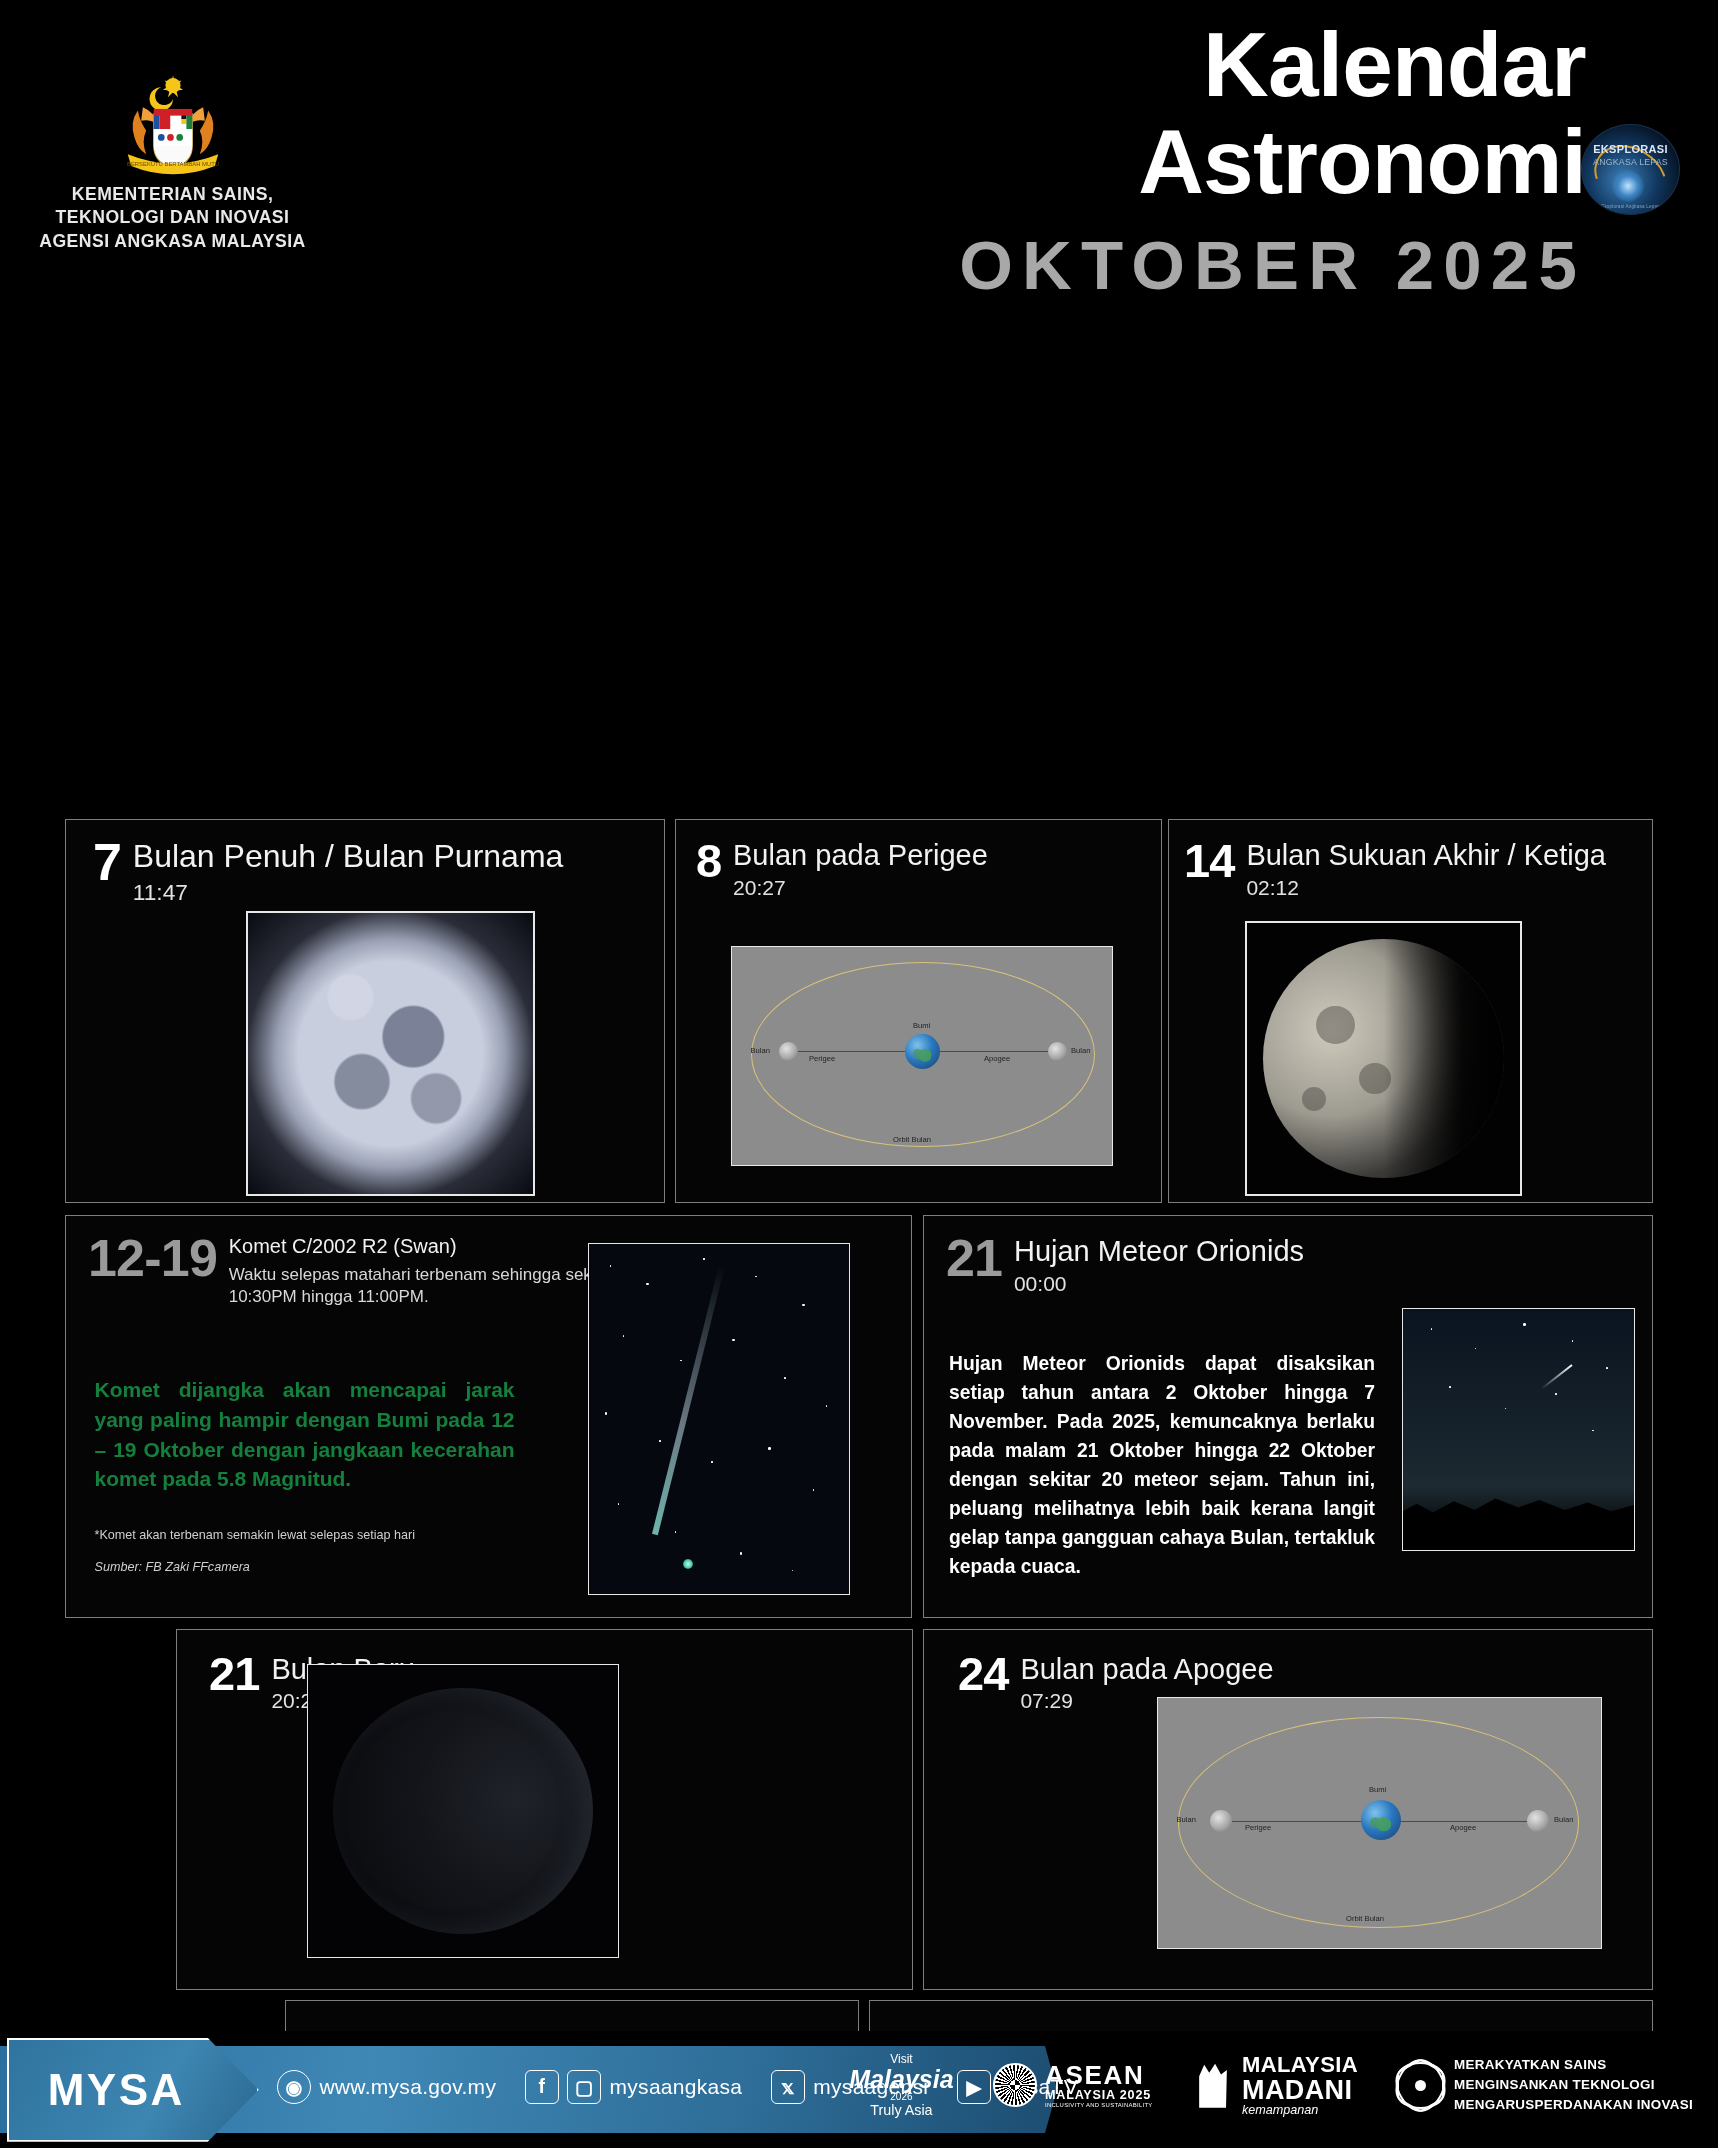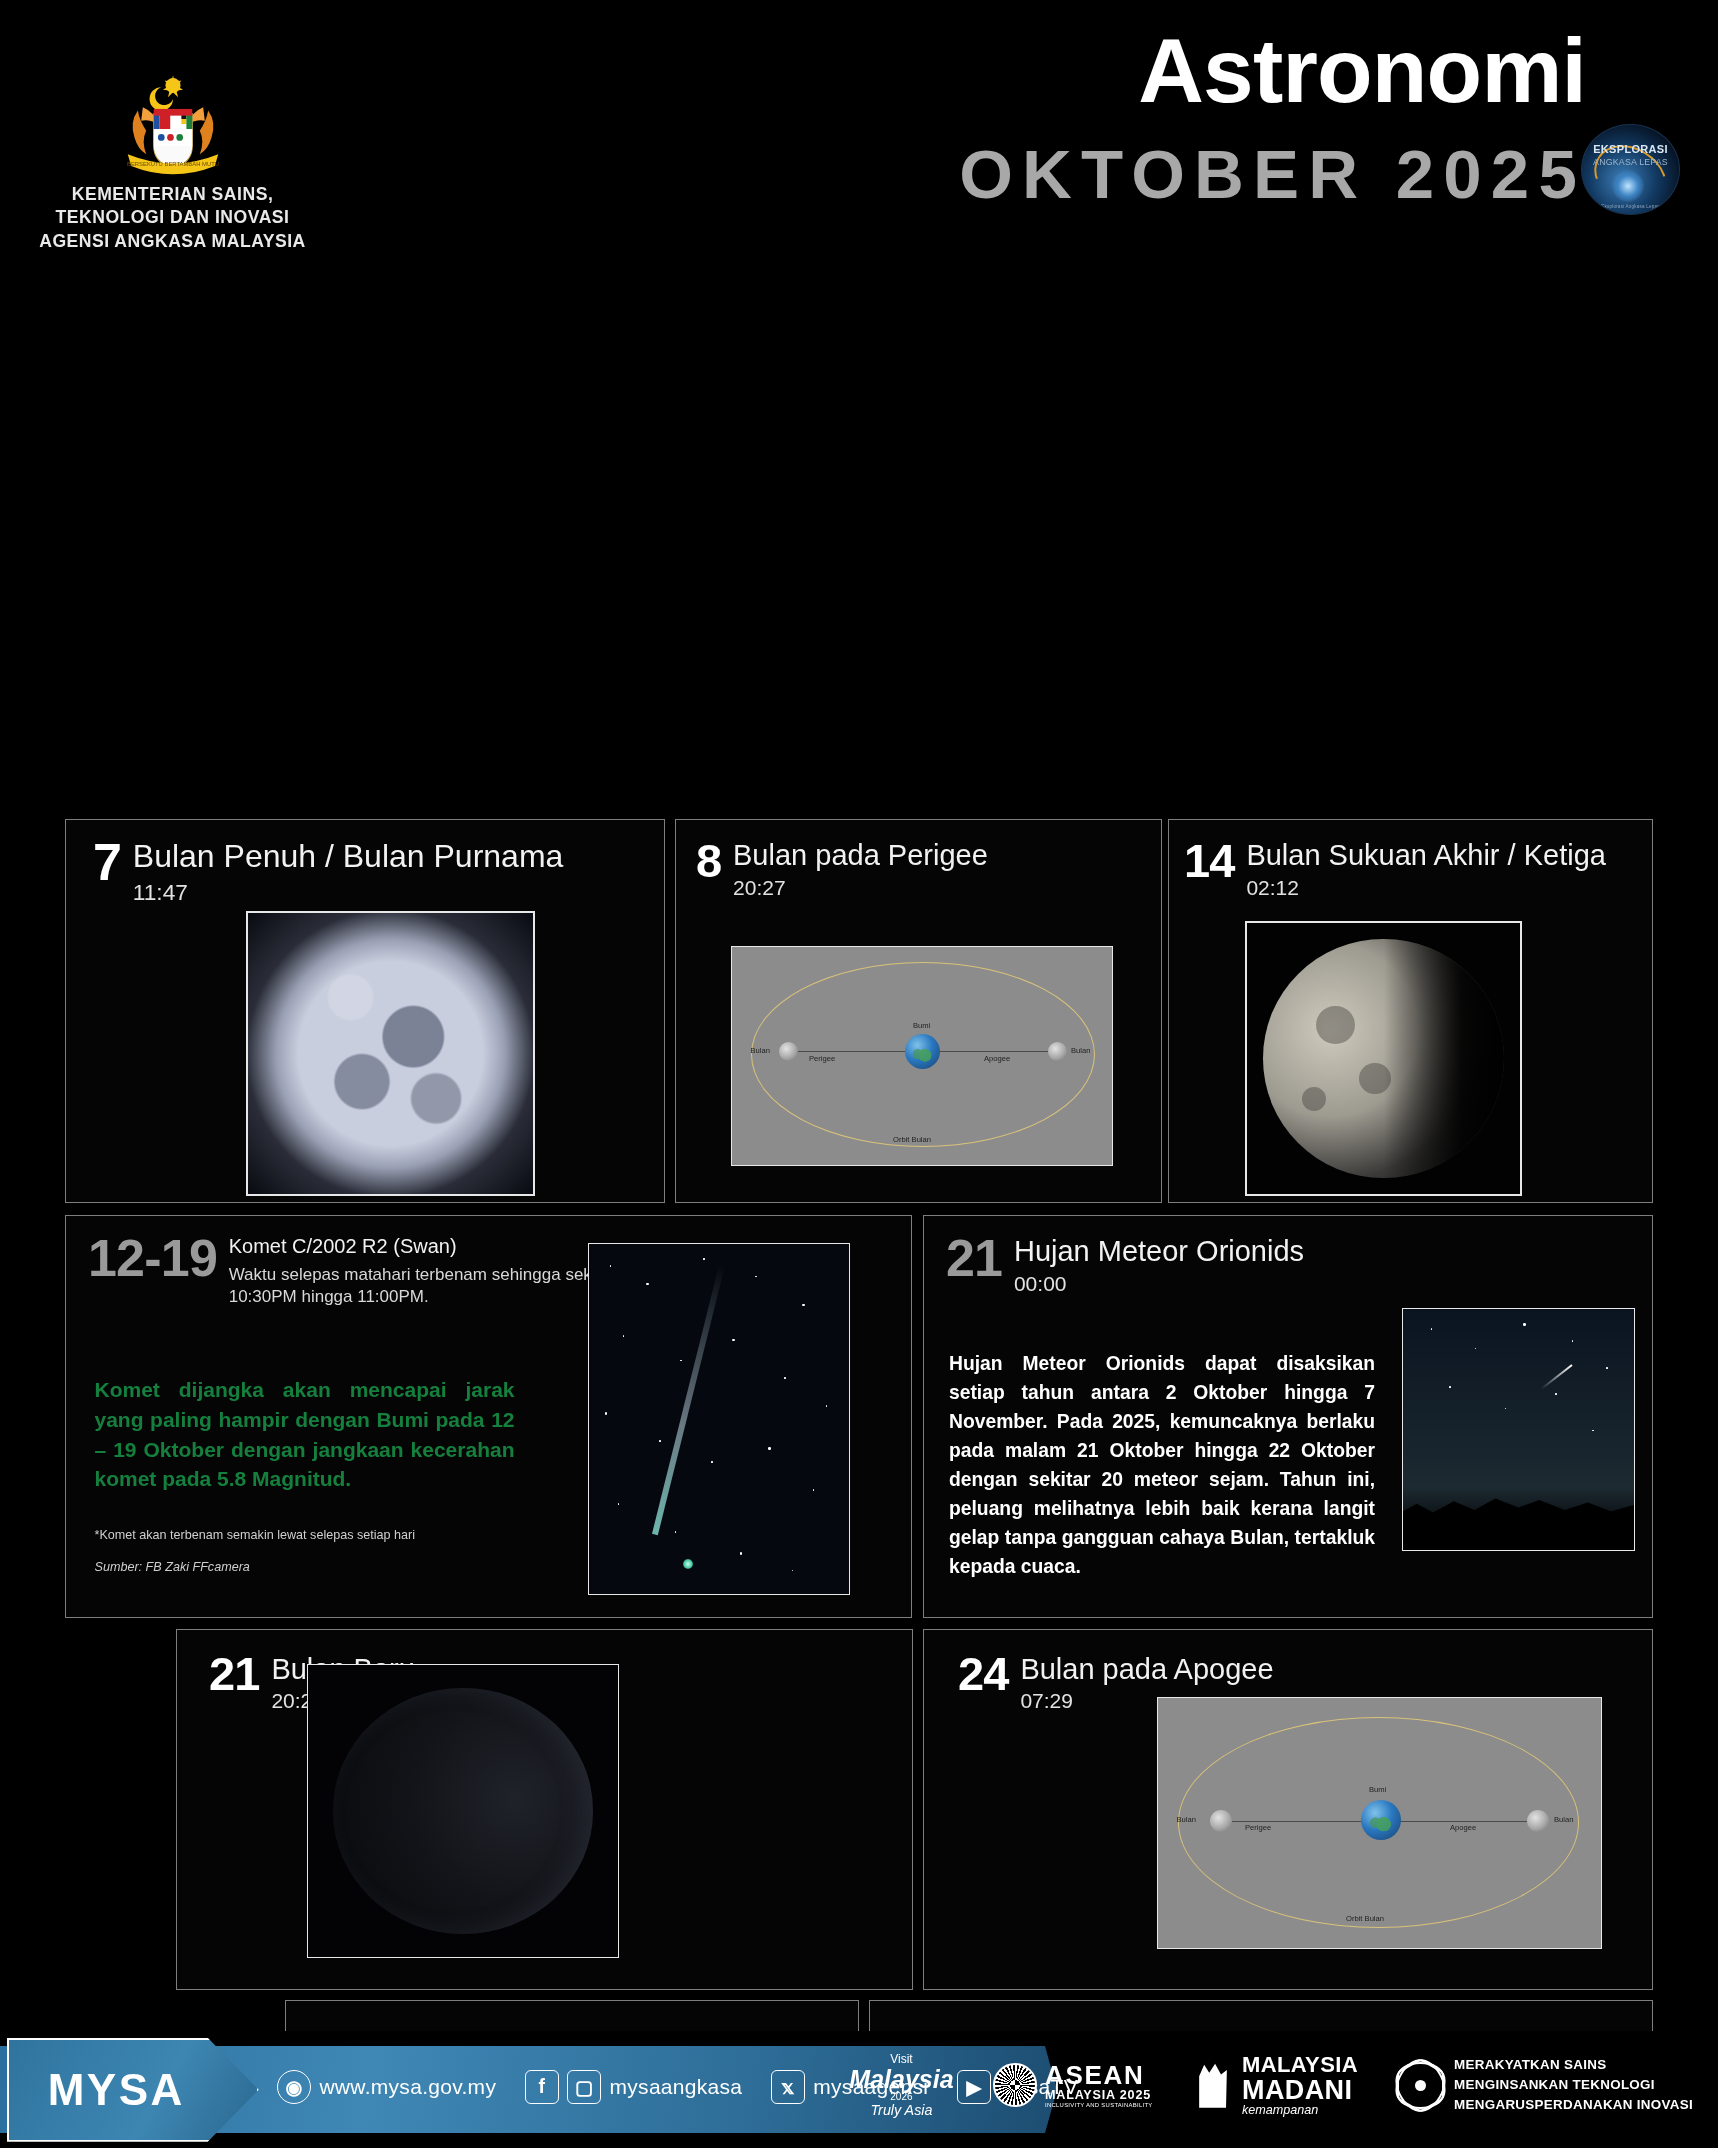--- a/index.html
+++ b/index.html
@@ -175,21 +175,21 @@
   .s-ico {
     width: 34px; height: 34px; border: 1.7px solid #fff; border-radius: 5.9px;
     display:flex; align-items:center; justify-content:center; color:#fff;
     font-size: 19.3px; font-weight:bold; margin-right: 8.4px;
   }
   .s-ico.round { border-radius: 50%; }
   .s-lbl { color:#fff; font-size: 21px; letter-spacing:0.3px; }
   .logos { position:absolute; right: 25px; top: 22px; display:flex; align-items:center; gap: 39px; }
   .logo-b { color:#fff; text-align:center; line-height:1.05; }
   .vm-1 { font-size: 25px; font-style: italic; font-weight: bold; }
-  .vm-2 { font-size: 14.3px; font-style: italic; }
+  .vm-2 { font-size: 14.3px; }
   .asean-w { display:flex; align-items:center; gap:8.4px; }
   .asean-mark { width:44px; height:44px; border-radius:50%; border:2.5px solid #fff;
      background: repeating-conic-gradient(#fff 0 6deg, #000 6deg 12deg); }
   .asean-t1 { font-size: 26px; font-weight:bold; letter-spacing:1.7px; }
   .asean-t2 { font-size: 12.6px; font-weight:bold; letter-spacing:0.8px; }
   .asean-t3 { font-size: 5.9px; letter-spacing:0.3px; }
   .madani-w { display:flex; align-items:center; gap:8.4px; }
   .madani-mark { width:42px; height:45px; background:#fff;
      clip-path: polygon(18% 30%,30% 4%,42% 22%,56% 2%,70% 26%,84% 16%,82% 100%,18% 100%); }
   .mad-1 { font-size: 22px; font-weight:bold; letter-spacing:0.4px; }
@@ -244,20 +244,21 @@
         </svg>
       </div>
       <div class="ministry-lines">
         <div class="ministry-line">KEMENTERIAN SAINS,</div>
         <div class="ministry-line">TEKNOLOGI DAN INOVASI</div>
         <div class="ministry-line">AGENSI ANGKASA MALAYSIA</div>
       </div>
     </div>
 
     <div class="title-wrap">
+      <span class="t-main">Kalendar</span>
       <span class="t-main second">Astronomi</span>
       <span class="t-month">OKTOBER 2025</span>
 
       <div class="eksplorasi-badge">
         <div class="eb-swoosh"></div>
         <div class="eb-glow"></div>
         <div class="eb-txt1">EKSPLORASI</div>
         <div class="eb-txt2">ANGKASA LEPAS</div>
         <div class="eb-txt3">Eksplorasi Angkasa Lepas</div>
       </div>

